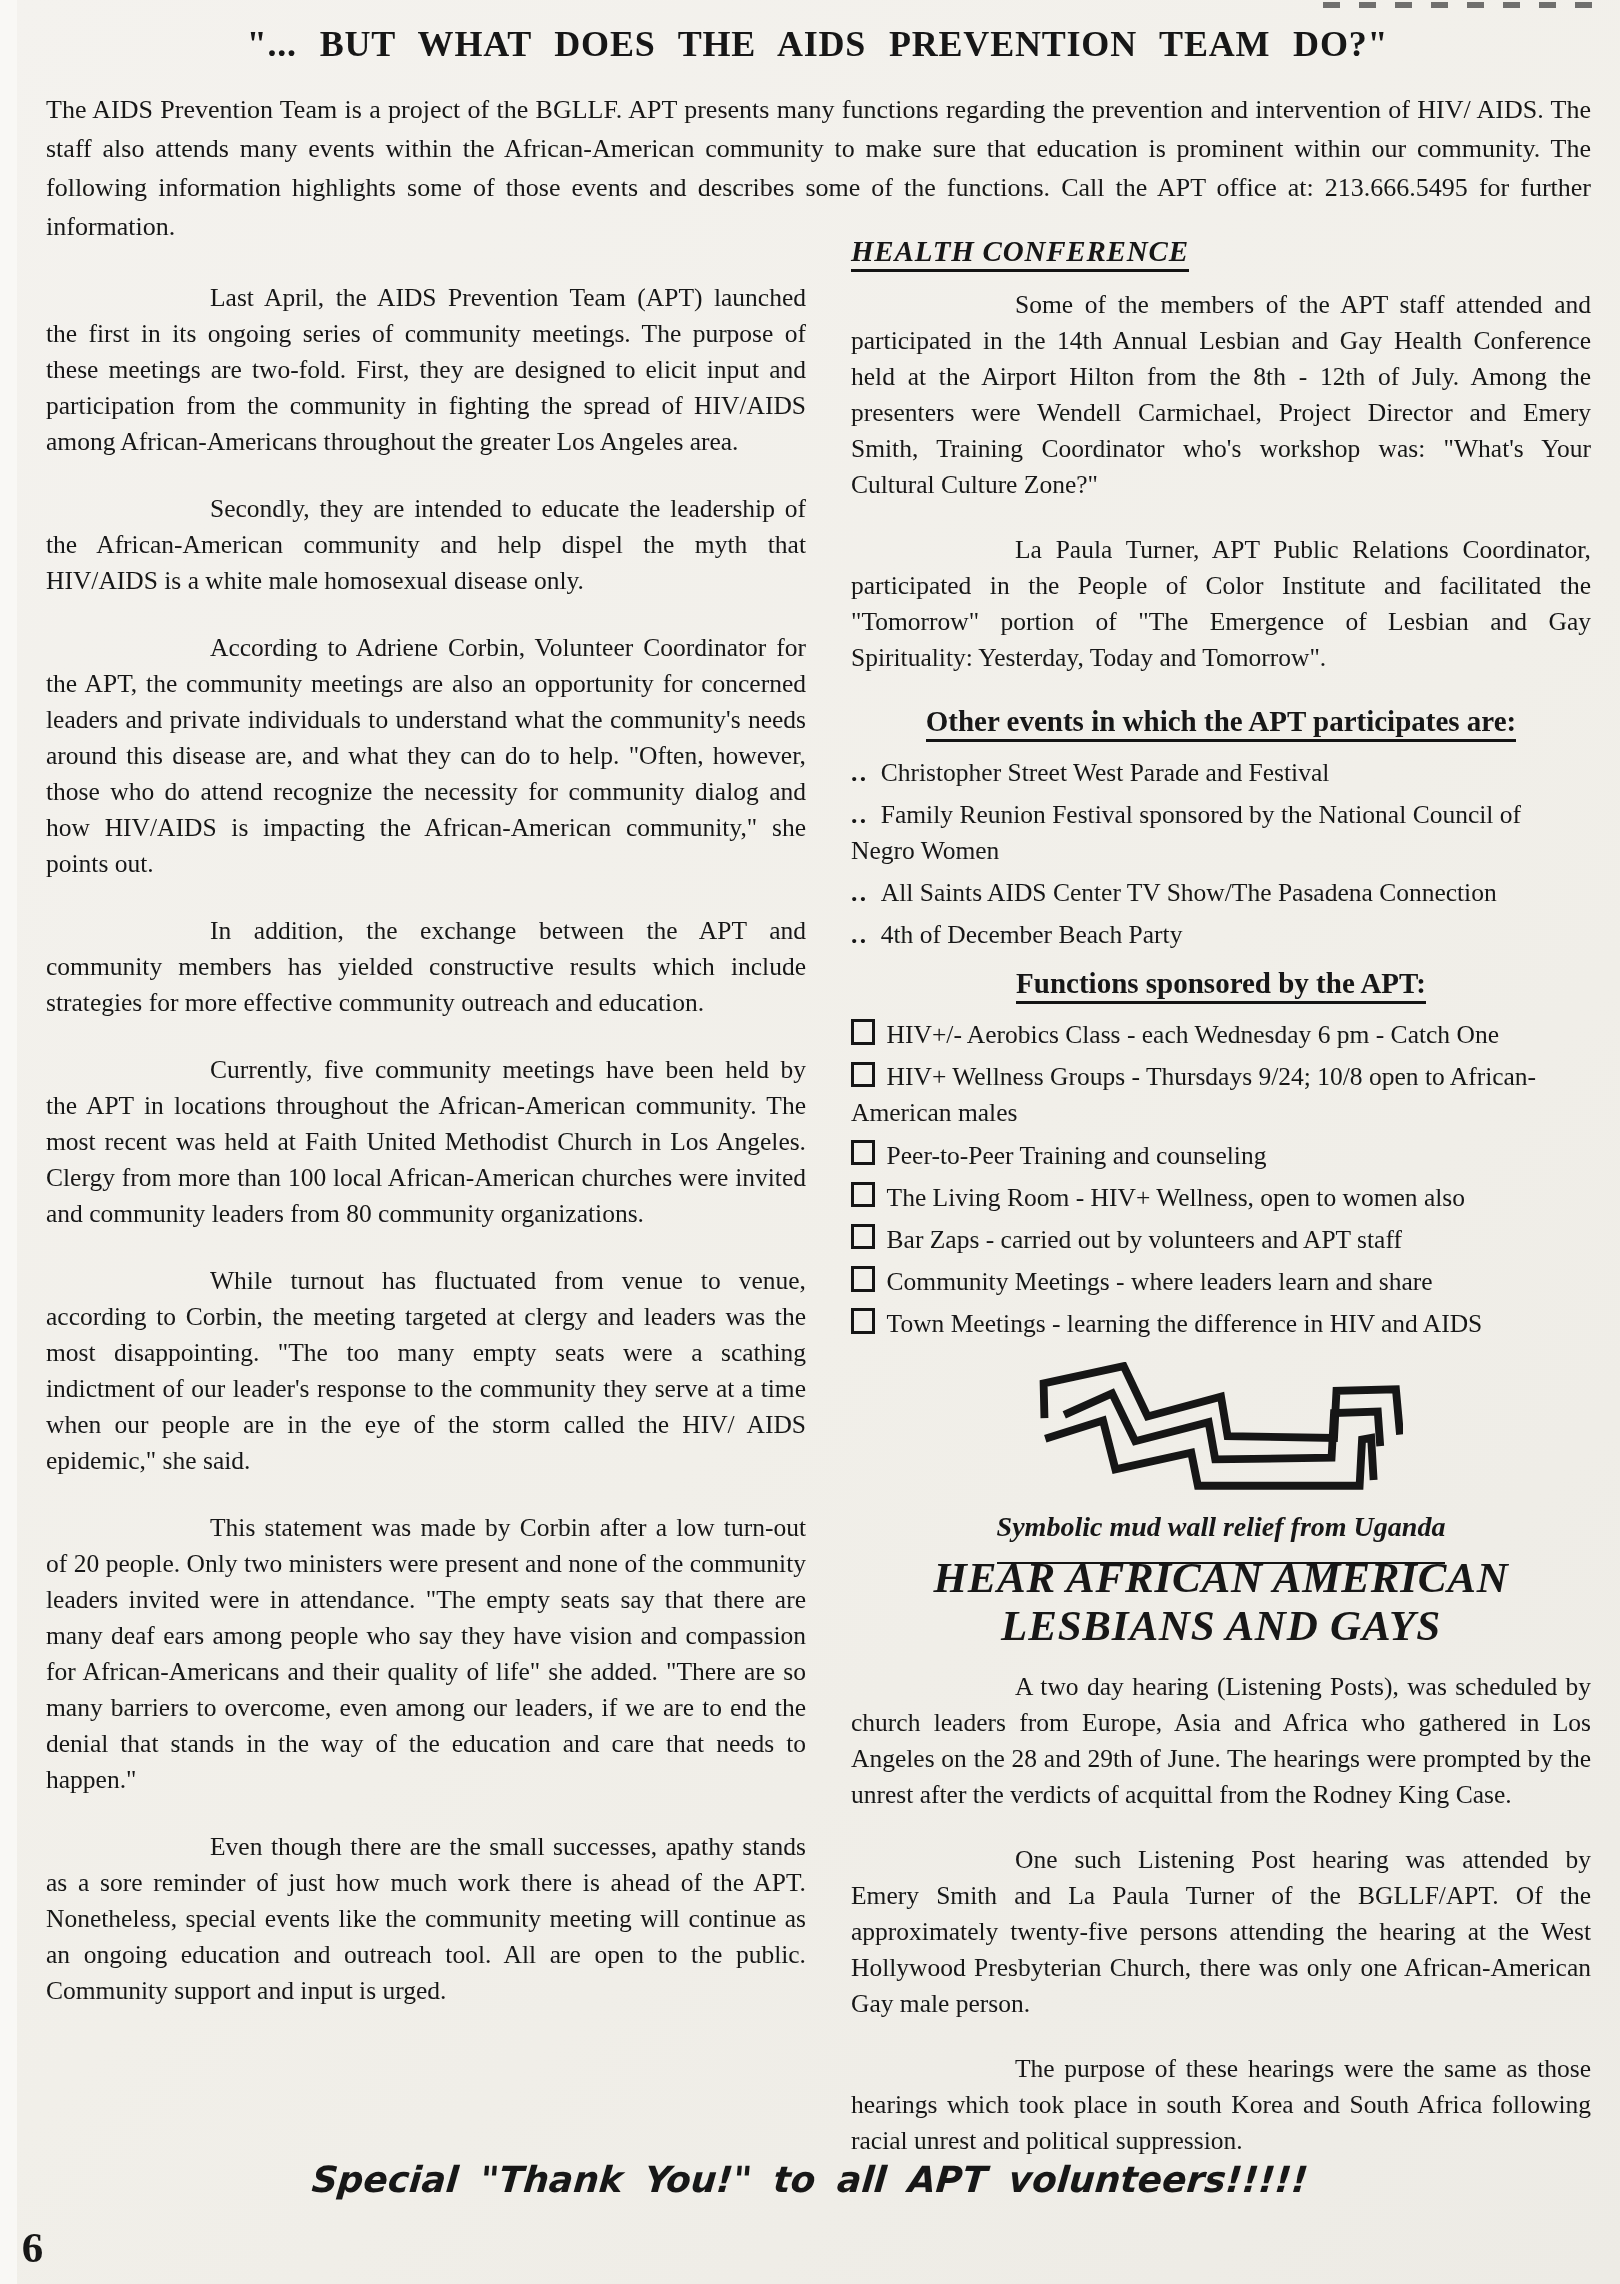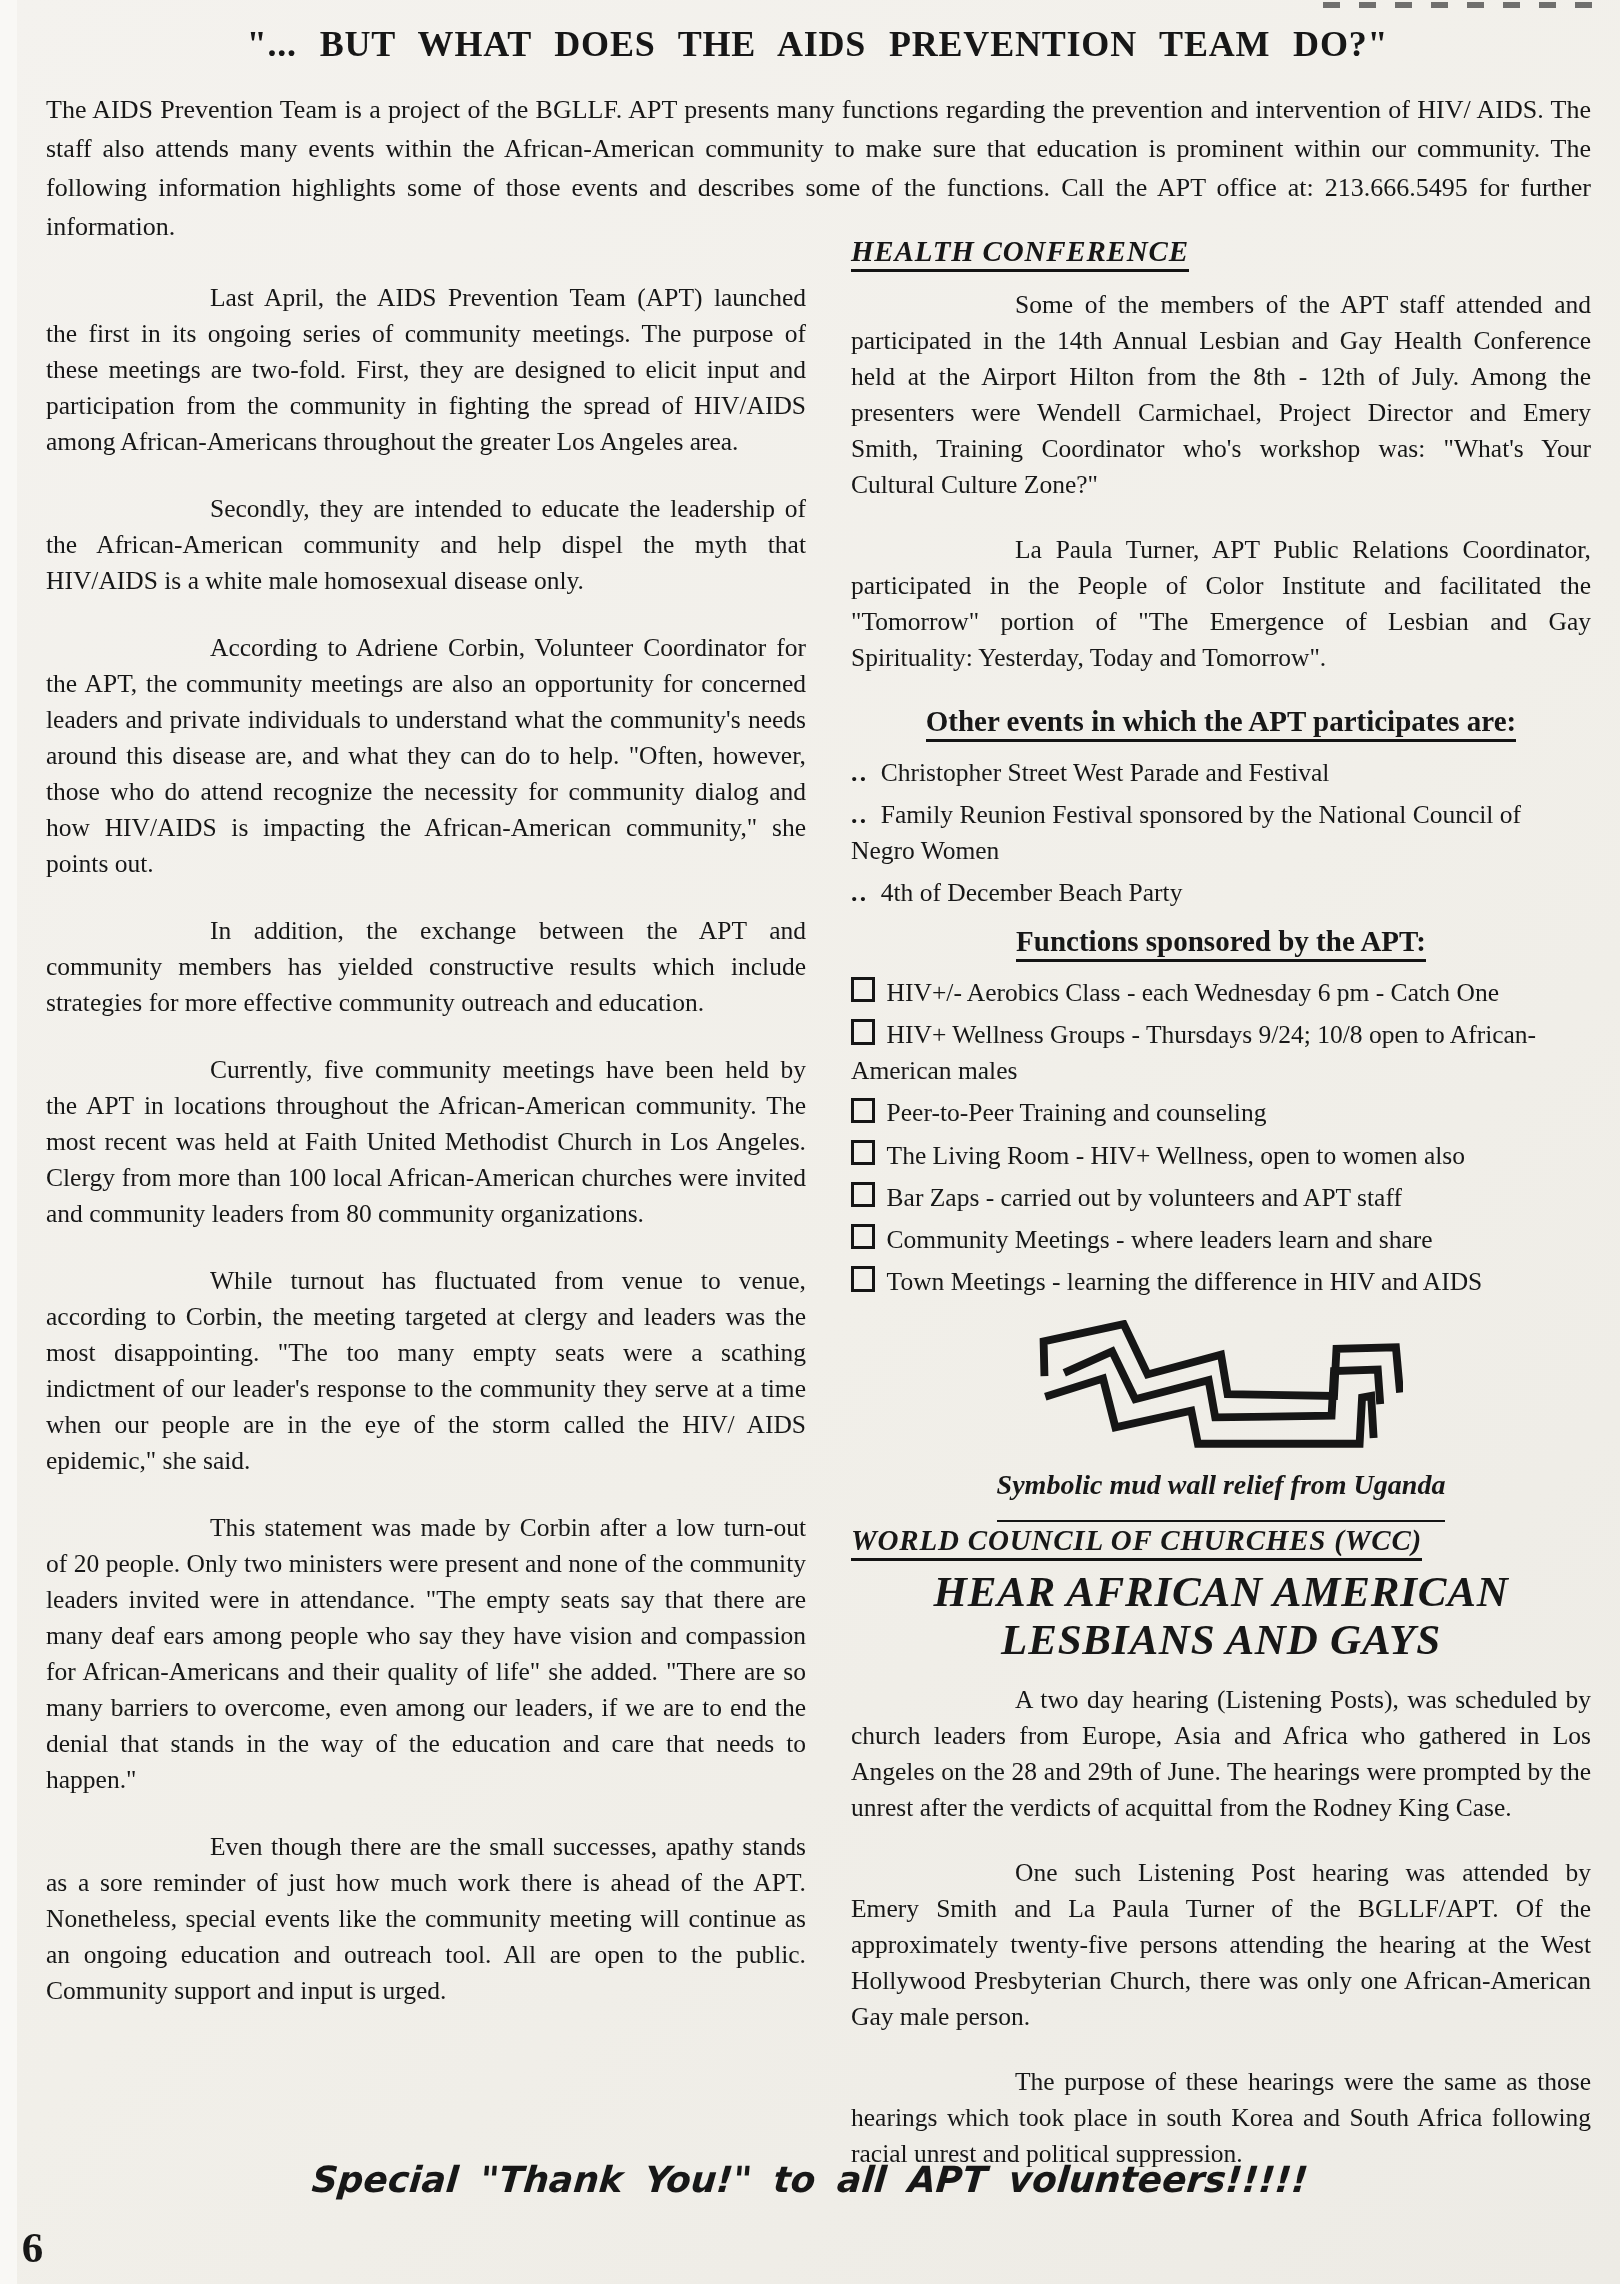--- a/index.html
+++ b/index.html
@@ -123,20 +123,21 @@
 
     <div class="col-right">
       <h2 class="sec-head"><span class="u">HEALTH CONFERENCE</span></h2>
       <p class="para">Some of the members of the APT staff attended and participated in the 14th Annual Lesbian and Gay Health Conference held at the Airport Hilton from the 8th - 12th of July.  Among the presenters were Wendell Carmichael, Project Director and Emery Smith, Training Coordinator who's workshop was:  "What's Your Cultural Culture Zone?"</p>
       <p class="para">La Paula Turner, APT Public Relations Coordinator, participated in the People of Color Institute and facilitated the "Tomorrow" portion of "The Emergence of Lesbian and Gay Spirituality:  Yesterday, Today and Tomorrow".</p>
 
       <h3 class="center-head"><span class="u">Other events in which the APT participates are:</span></h3>
       <div class="list">
         <div class="li"><span class="dot-bullet">..</span><span>Christopher Street West Parade and Festival</span></div>
         <div class="li"><span class="dot-bullet">..</span><span>Family Reunion Festival sponsored by the National Council of Negro Women</span></div>
+        <div class="li"><span class="dot-bullet">..</span><span>All Saints AIDS Center TV Show/The Pasadena Connection</span></div>
         <div class="li"><span class="dot-bullet">..</span><span>4th of December Beach Party</span></div>
       </div>
 
       <h3 class="center-head"><span class="u">Functions sponsored by the APT:</span></h3>
       <div class="list">
         <div class="li"><span class="checkbox"></span><span>HIV+/-  Aerobics Class -  each Wednesday 6 pm  - Catch One</span></div>
         <div class="li"><span class="checkbox"></span><span>HIV+ Wellness Groups - Thursdays 9/24; 10/8 open to African-American males</span></div>
         <div class="li"><span class="checkbox"></span><span>Peer-to-Peer Training and counseling</span></div>
         <div class="li"><span class="checkbox"></span><span>The Living Room - HIV+ Wellness,  open to women also</span></div>
         <div class="li"><span class="checkbox"></span><span>Bar Zaps - carried out by volunteers and APT staff</span></div>
@@ -146,21 +147,20 @@
 
       <div class="figure">
         <svg width="364" height="132" viewBox="0 0 440 160" fill="none">
           <path d="M 6 68 L 5 26 L 102 5 L 131 66 L 220 42 L 228 90 L 357 92 L 360 35 L 432 33 L 437 88" stroke="#161616" stroke-width="9.5" stroke-linejoin="miter"></path>
           <path d="M 30 64 L 88 38 L 116 96 L 205 73 L 213 118 L 354 116 L 357 62 L 410 60 L 413 102" stroke="#161616" stroke-width="9.5" stroke-linejoin="miter"></path>
           <path d="M 7 93 L 77 71 L 92 130 L 184 110 L 192 150 L 388 150 L 391 94 L 402 92 L 405 143" stroke="#161616" stroke-width="9.5" stroke-linejoin="miter"></path>
         </svg>
         <div class="caption"><span class="u-thin">Symbolic mud wall relief from Uganda</span></div>
       </div>
 
-      <h2 class="sec-head wcc-head"><span class="u">WORLD COUNCIL OF CHURCHES (WCC)</span></h2>
       <div class="big-head">
         <div>HEAR AFRICAN AMERICAN</div>
         <div>LESBIANS AND GAYS</div>
       </div>
       <p class="para">A two day hearing (Listening Posts),  was scheduled by church leaders from Europe, Asia and Africa who gathered in Los Angeles on the 28 and 29th of June.  The hearings were prompted by the unrest after the verdicts of acquittal from the Rodney King Case.</p>
       <p class="para">One such Listening Post hearing was attended by Emery Smith and La Paula Turner of the BGLLF/APT.  Of the approximately twenty-five persons attending the hearing at the West Hollywood Presbyterian Church, there was only one African-American Gay male person.</p>
       <p class="para last">The purpose of these hearings were the same as those hearings which took place in south Korea and South Africa following racial unrest and political suppression.</p>
     </div>
   </div>
 

